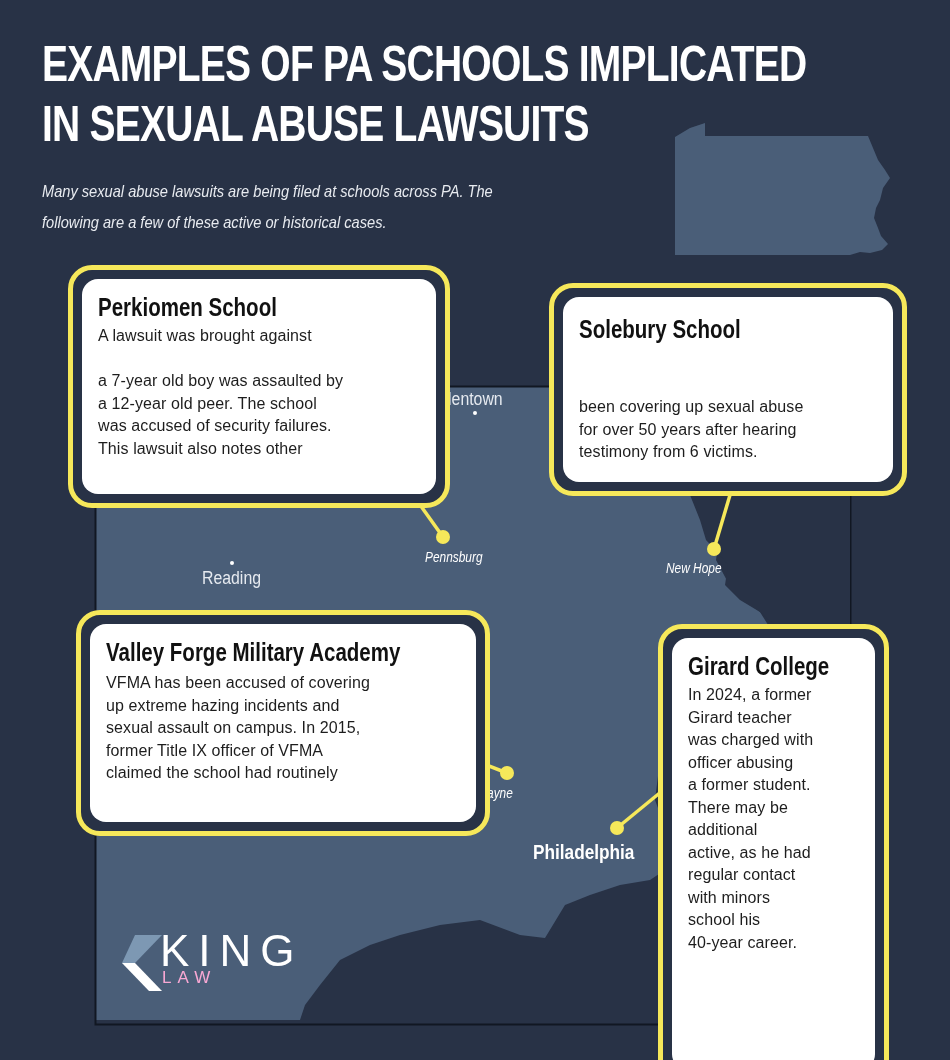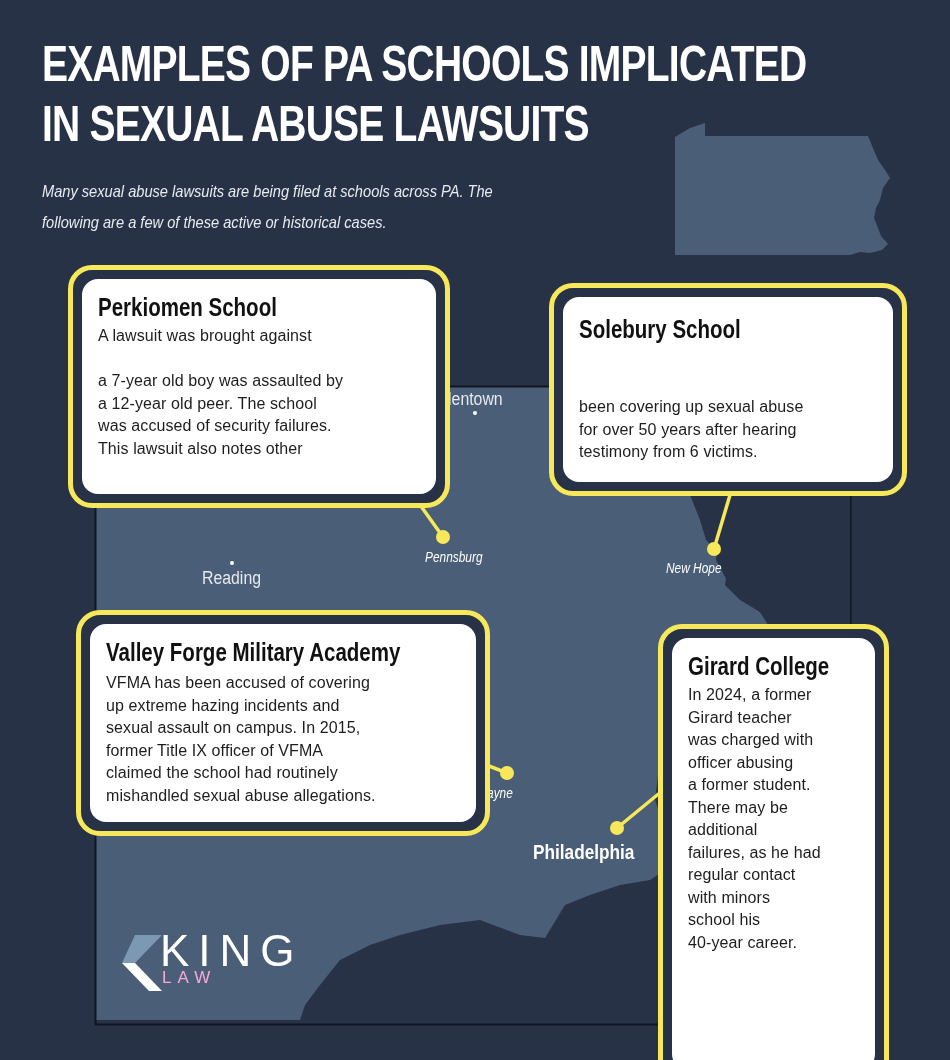--- a/index.html
+++ b/index.html
@@ -90,37 +90,36 @@
 
 <div class="card-outer" style="left:40px;top:610px;width:414px;height:226px;margin-left:36px;">
   <div class="card">
     <h2 style="margin-bottom:6px;">Valley Forge Military Academy</h2>
     <p>
       <span>VFMA has been accused of covering</span><br>
       <span>up extreme hazing incidents and</span><br>
       <span>sexual assault on campus. In 2015,</span><br>
       <span>former Title IX officer of VFMA</span><br>
       <span>claimed the school had routinely</span><br>
-      <span>mishandled sexual abuse allegations.</span>
     </p>
   </div>
 </div>
 
 <div class="card-outer" style="left:658px;top:624px;width:231px;height:460px;">
   <div class="card">
     <h2>Girard College</h2>
     <p>
       <span>In 2024, a former</span><br>
       <span>Girard teacher</span><br>
       <span>was charged with</span><br>
       <span>officer abusing</span><br>
       <span>a former student.</span><br>
       <span>There may be</span><br>
       <span>additional</span><br>
-      <span>failures, as he had</span><br>
+      <span>active, as he had</span><br>
       <span>regular contact</span><br>
       <span>with minors</span><br>
       <span>school his</span><br>
       <span>40-year career.</span>
     </p>
   </div>
 </div>
 
 <div class="logo">
   <svg width="40" height="56" viewBox="0 0 40 56" style="position:absolute;left:0;top:5px;">

